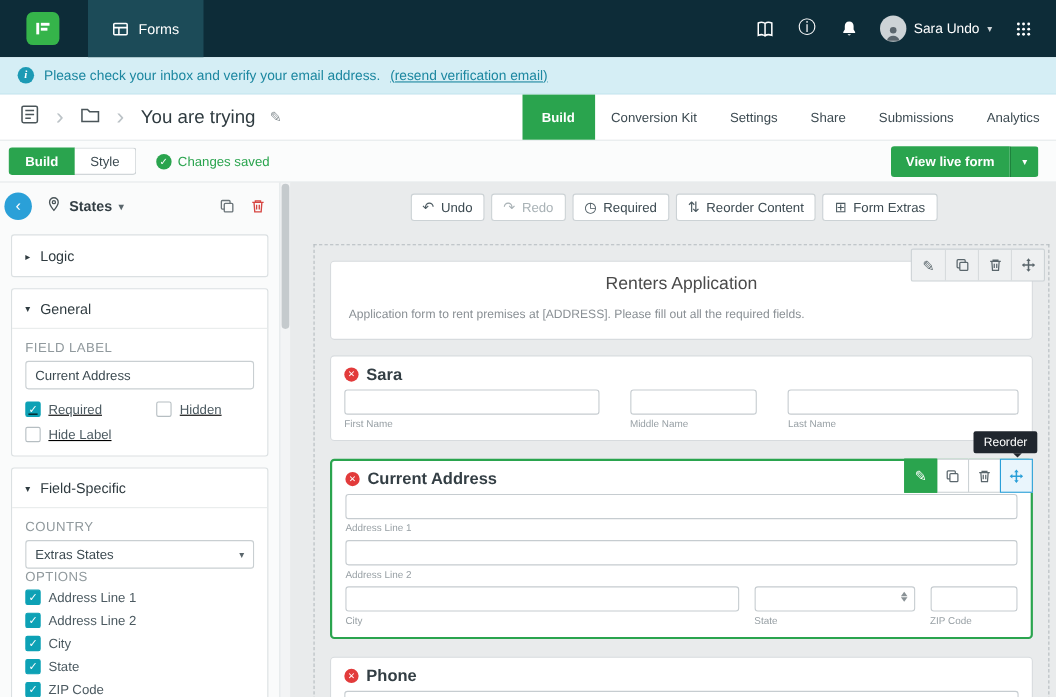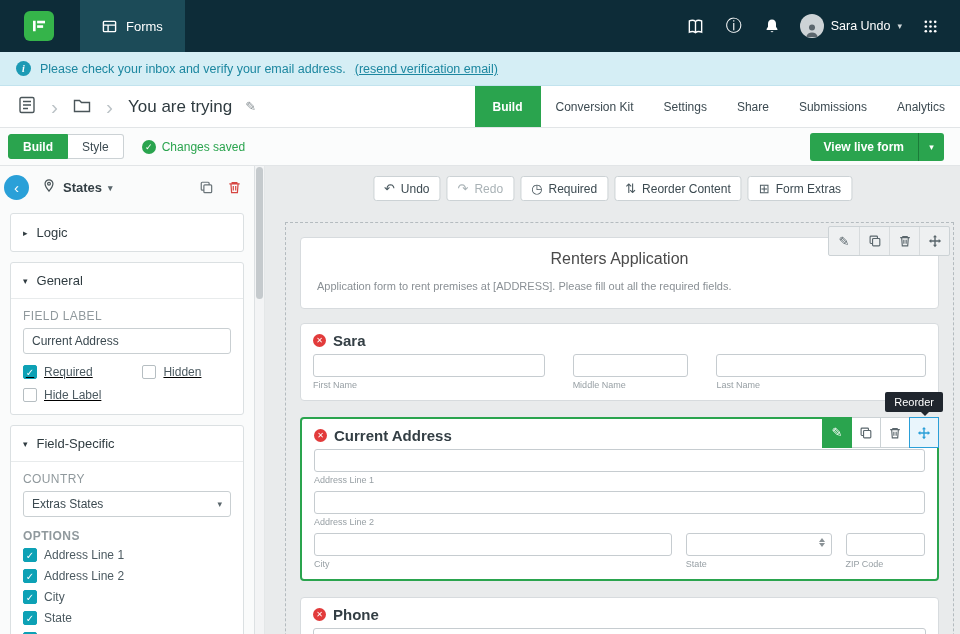--- a/index.html
+++ b/index.html
@@ -347,21 +347,21 @@
       <div class="sec-head">
         <span class="tri">▾</span>
         <span>Field-Specific</span>
       </div>
       <div class="sec-body">
         <div class="caption">COUNTRY</div>
         <div class="select">
           <span>Extras States</span>
           <span class="car">▾</span>
         </div>
-        <div class="caption" style="margin-top:12px;font-weight:bold;">OPTIONS</div>
+        <div class="caption" style="margin-top:0;">OPTIONS</div>
         <div class="cb-list">
           <label class="cb">
             <span class="box checked"></span>
             <span>Address Line 1</span>
           </label>
           <label class="cb">
             <span class="box checked"></span>
             <span>Address Line 2</span>
           </label>
           <label class="cb">

